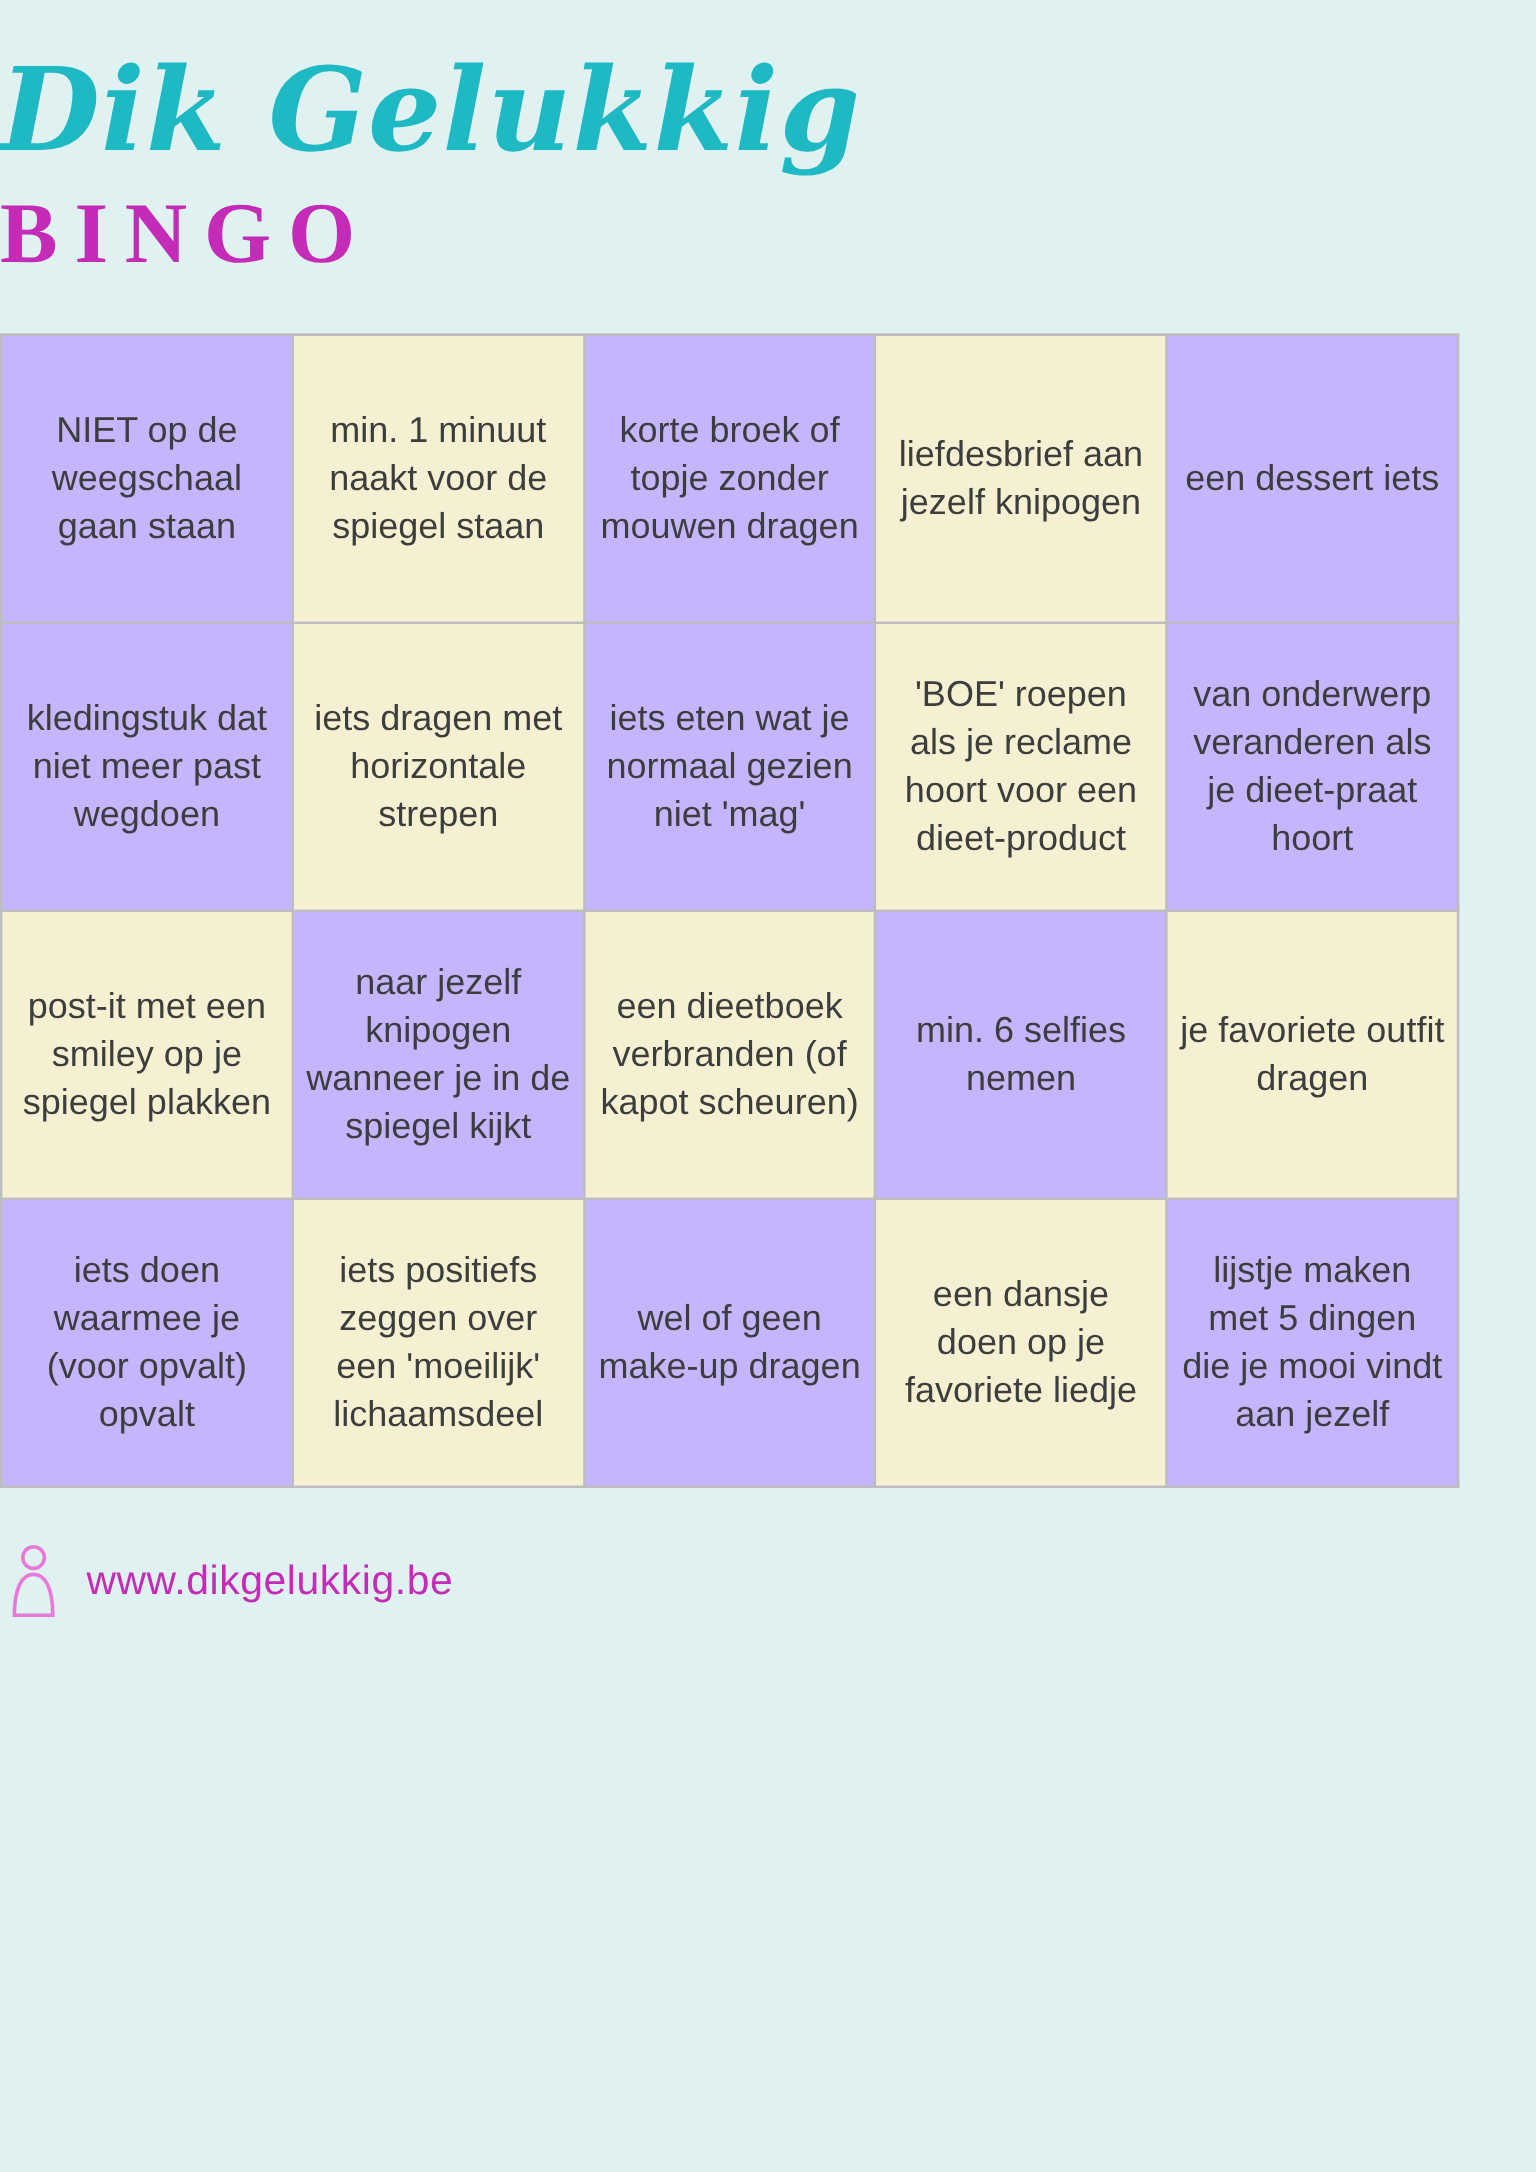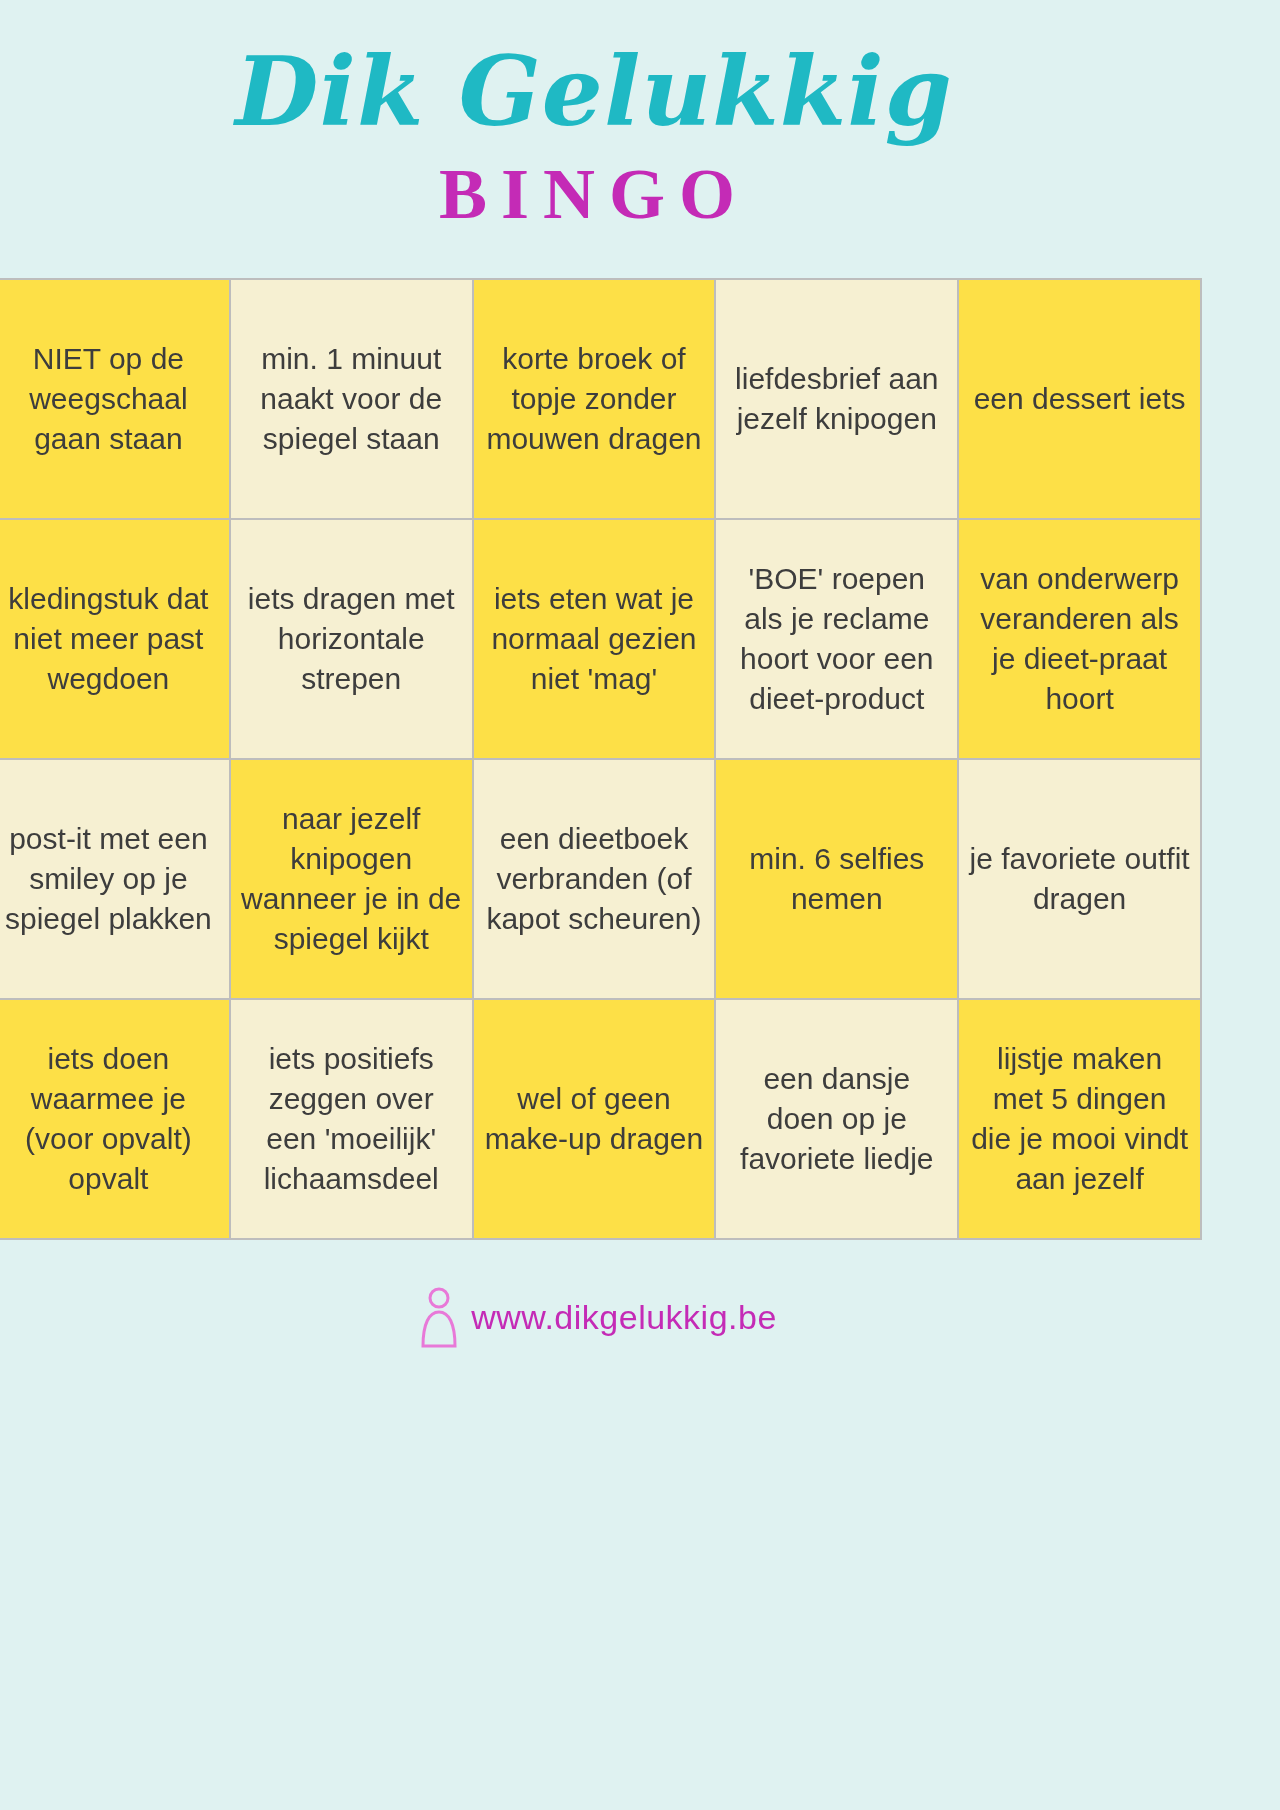--- a/index.html
+++ b/index.html
@@ -13,22 +13,21 @@
     font-family: "Liberation Sans", sans-serif;
     overflow: hidden;
   }
   .page {
     position: relative;
     width: 1140px;
     height: 1810px;
     box-sizing: border-box;
     display: flex;
     flex-direction: column;
-    align-items: center;
-    margin-left: 24px;
+    align-items: flex-start;
   }
   .title {
     margin-top: 42px;
     font-family: "DejaVu Serif", serif;
     font-style: italic;
     font-weight: bold;
     font-size: 96px;
     letter-spacing: 1px;
     color: #1fb9c4;
     line-height: 1.05;
@@ -46,21 +45,21 @@
   .grid-wrap {
     margin-top: 42px;
     width: 1216px;
     display: flex;
     justify-content: center;
   }
   table.bingo {
     border-collapse: collapse;
     width: 1216px;
     table-layout: fixed;
-    background: #fde047;
+    background: #c4b5fd;
   }
   table.bingo td {
     border: 2px solid #bdbdbd;
     width: 20%;
     height: 240px;
     text-align: center;
     vertical-align: middle;
     padding: 8px 10px;
     font-size: 30px;
     line-height: 1.33;
@@ -69,21 +68,21 @@
     box-sizing: border-box;
   }
   table.bingo td.alt {
     background: #f6f0d2;
   }
   .footer {
     margin-top: 46px;
     display: flex;
     align-items: center;
     justify-content: center;
-    gap: 4px;
+    gap: 16px;
   }
   .logo-icon {
     width: 56px;
     height: 64px;
     position: relative;
   }
   .footer-url {
     font-size: 34px;
     color: #c42bb6;
     font-family: "Liberation Sans", sans-serif;

